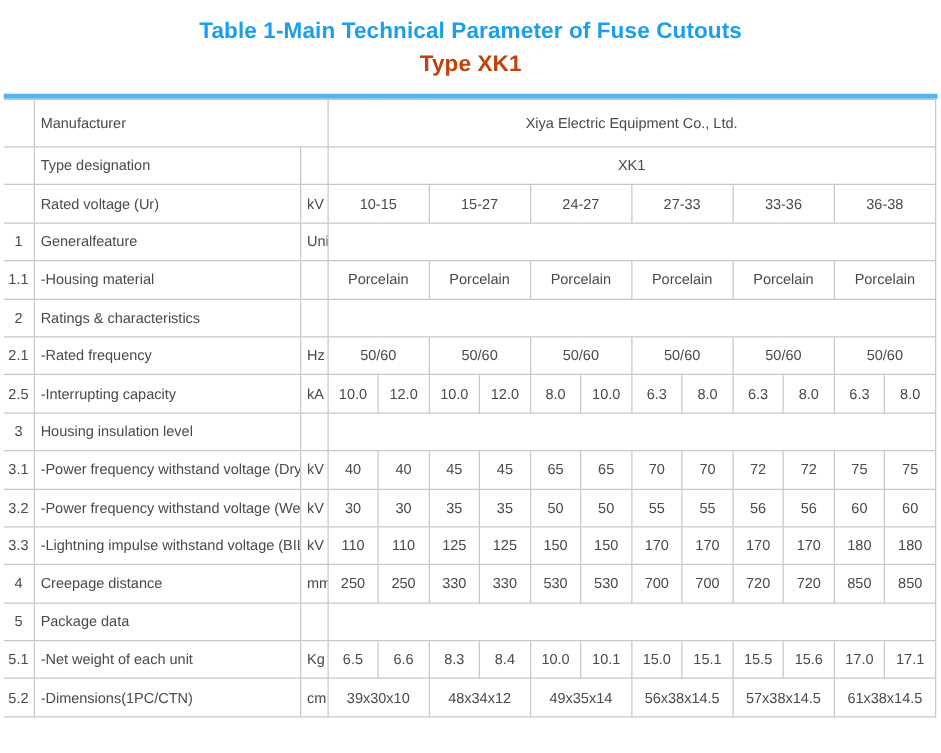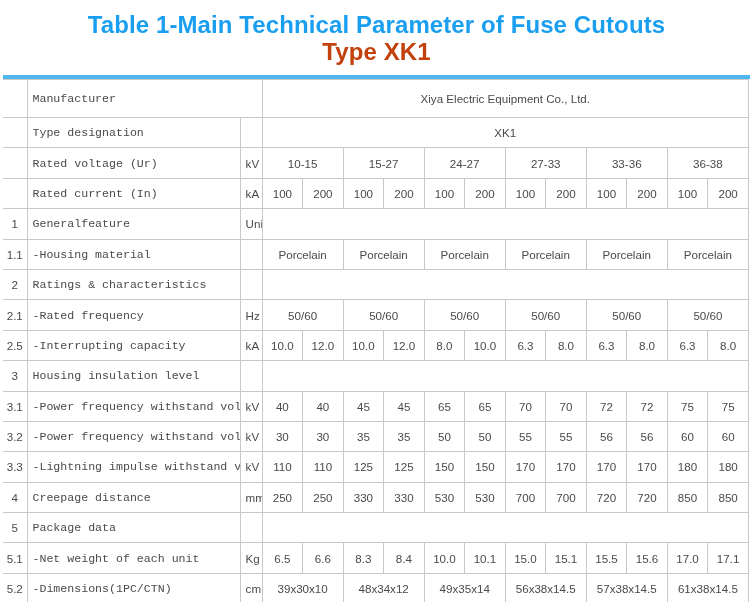--- a/index.html
+++ b/index.html
@@ -19,21 +19,21 @@
     width: 753px;
     height: 602px;
     box-sizing: border-box;
   }
   .title-block {
     padding-top: 11px;
     text-align: center;
   }
   .title-line {
     color: #1a9ff0;
-    font-size: 24px;
+    font-size: 18px;
     font-weight: bold;
     line-height: 27px;
     letter-spacing: 0.1px;
     white-space: nowrap;
   }
   .blue-rule {
     margin-top: 10px;
     margin-left: 3px;
     margin-right: 3px;
     height: 4px;
@@ -60,21 +60,20 @@
   
   table.spec td.idx {
     border-left: none;
     text-align: center;
     width: 24px;
     padding: 0 2px;
   }
   td.label {
     text-align: left;
     width: 213px;
-    font-family: Liberation Mono, monospace;
   }
   td.unit {
     text-align: right;
     width: 22px;
     padding: 0 2px;
   }
   td.val {
     text-align: center;
   }
   tr.first-row td {
@@ -126,37 +125,20 @@
         <tr>
           <td class="idx"></td>
           <td class="label">Rated voltage (Ur)</td>
           <td class="unit">kV</td>
           <td class="val" colspan="2">10-15</td>
           <td class="val" colspan="2">15-27</td>
           <td class="val" colspan="2">24-27</td>
           <td class="val" colspan="2">27-33</td>
           <td class="val" colspan="2">33-36</td>
           <td class="val" colspan="2">36-38</td>
-        </tr>
-        <tr>
-          <td class="idx"></td>
-          <td class="label">Rated current (In)</td>
-          <td class="unit">kA</td>
-          <td class="val">100</td>
-          <td class="val">200</td>
-          <td class="val">100</td>
-          <td class="val">200</td>
-          <td class="val">100</td>
-          <td class="val">200</td>
-          <td class="val">100</td>
-          <td class="val">200</td>
-          <td class="val">100</td>
-          <td class="val">200</td>
-          <td class="val">100</td>
-          <td class="val">200</td>
         </tr>
         <tr>
           <td class="idx">1</td>
           <td class="label">Generalfeature</td>
           <td class="unit">Unit</td>
           <td class="val" colspan="12"></td>
         </tr>
         <tr>
           <td class="idx">1.1</td>
           <td class="label">-Housing material</td>

